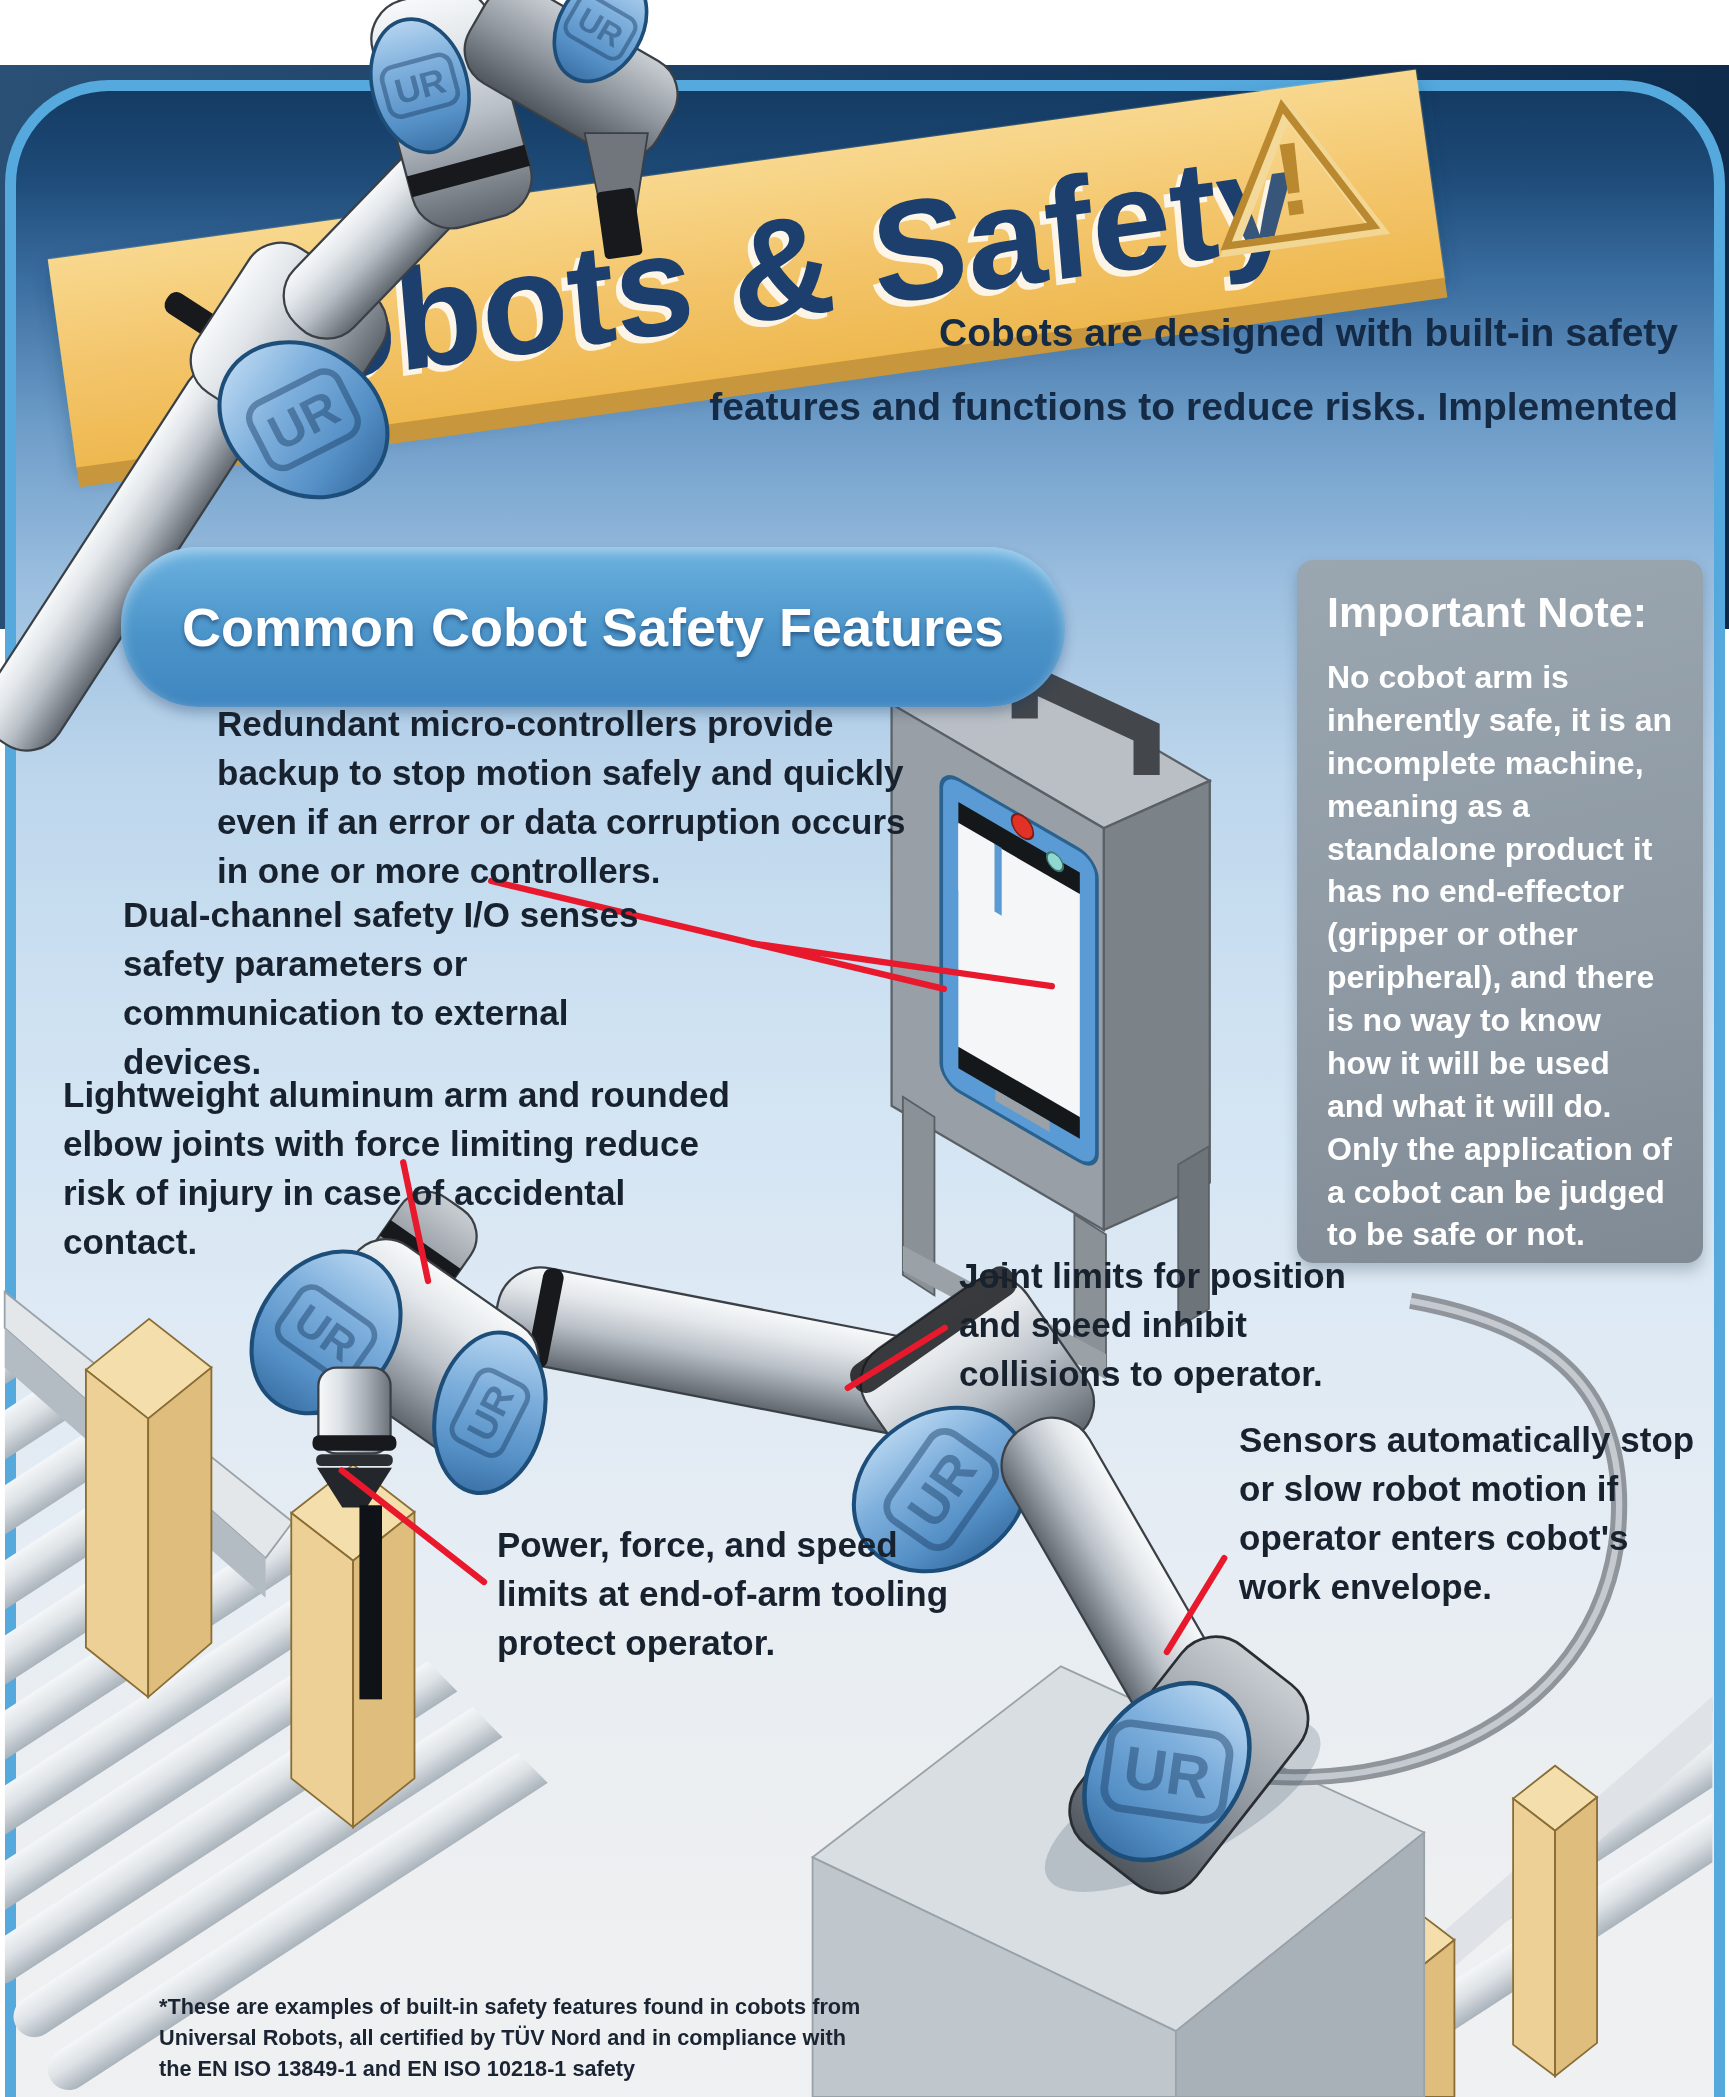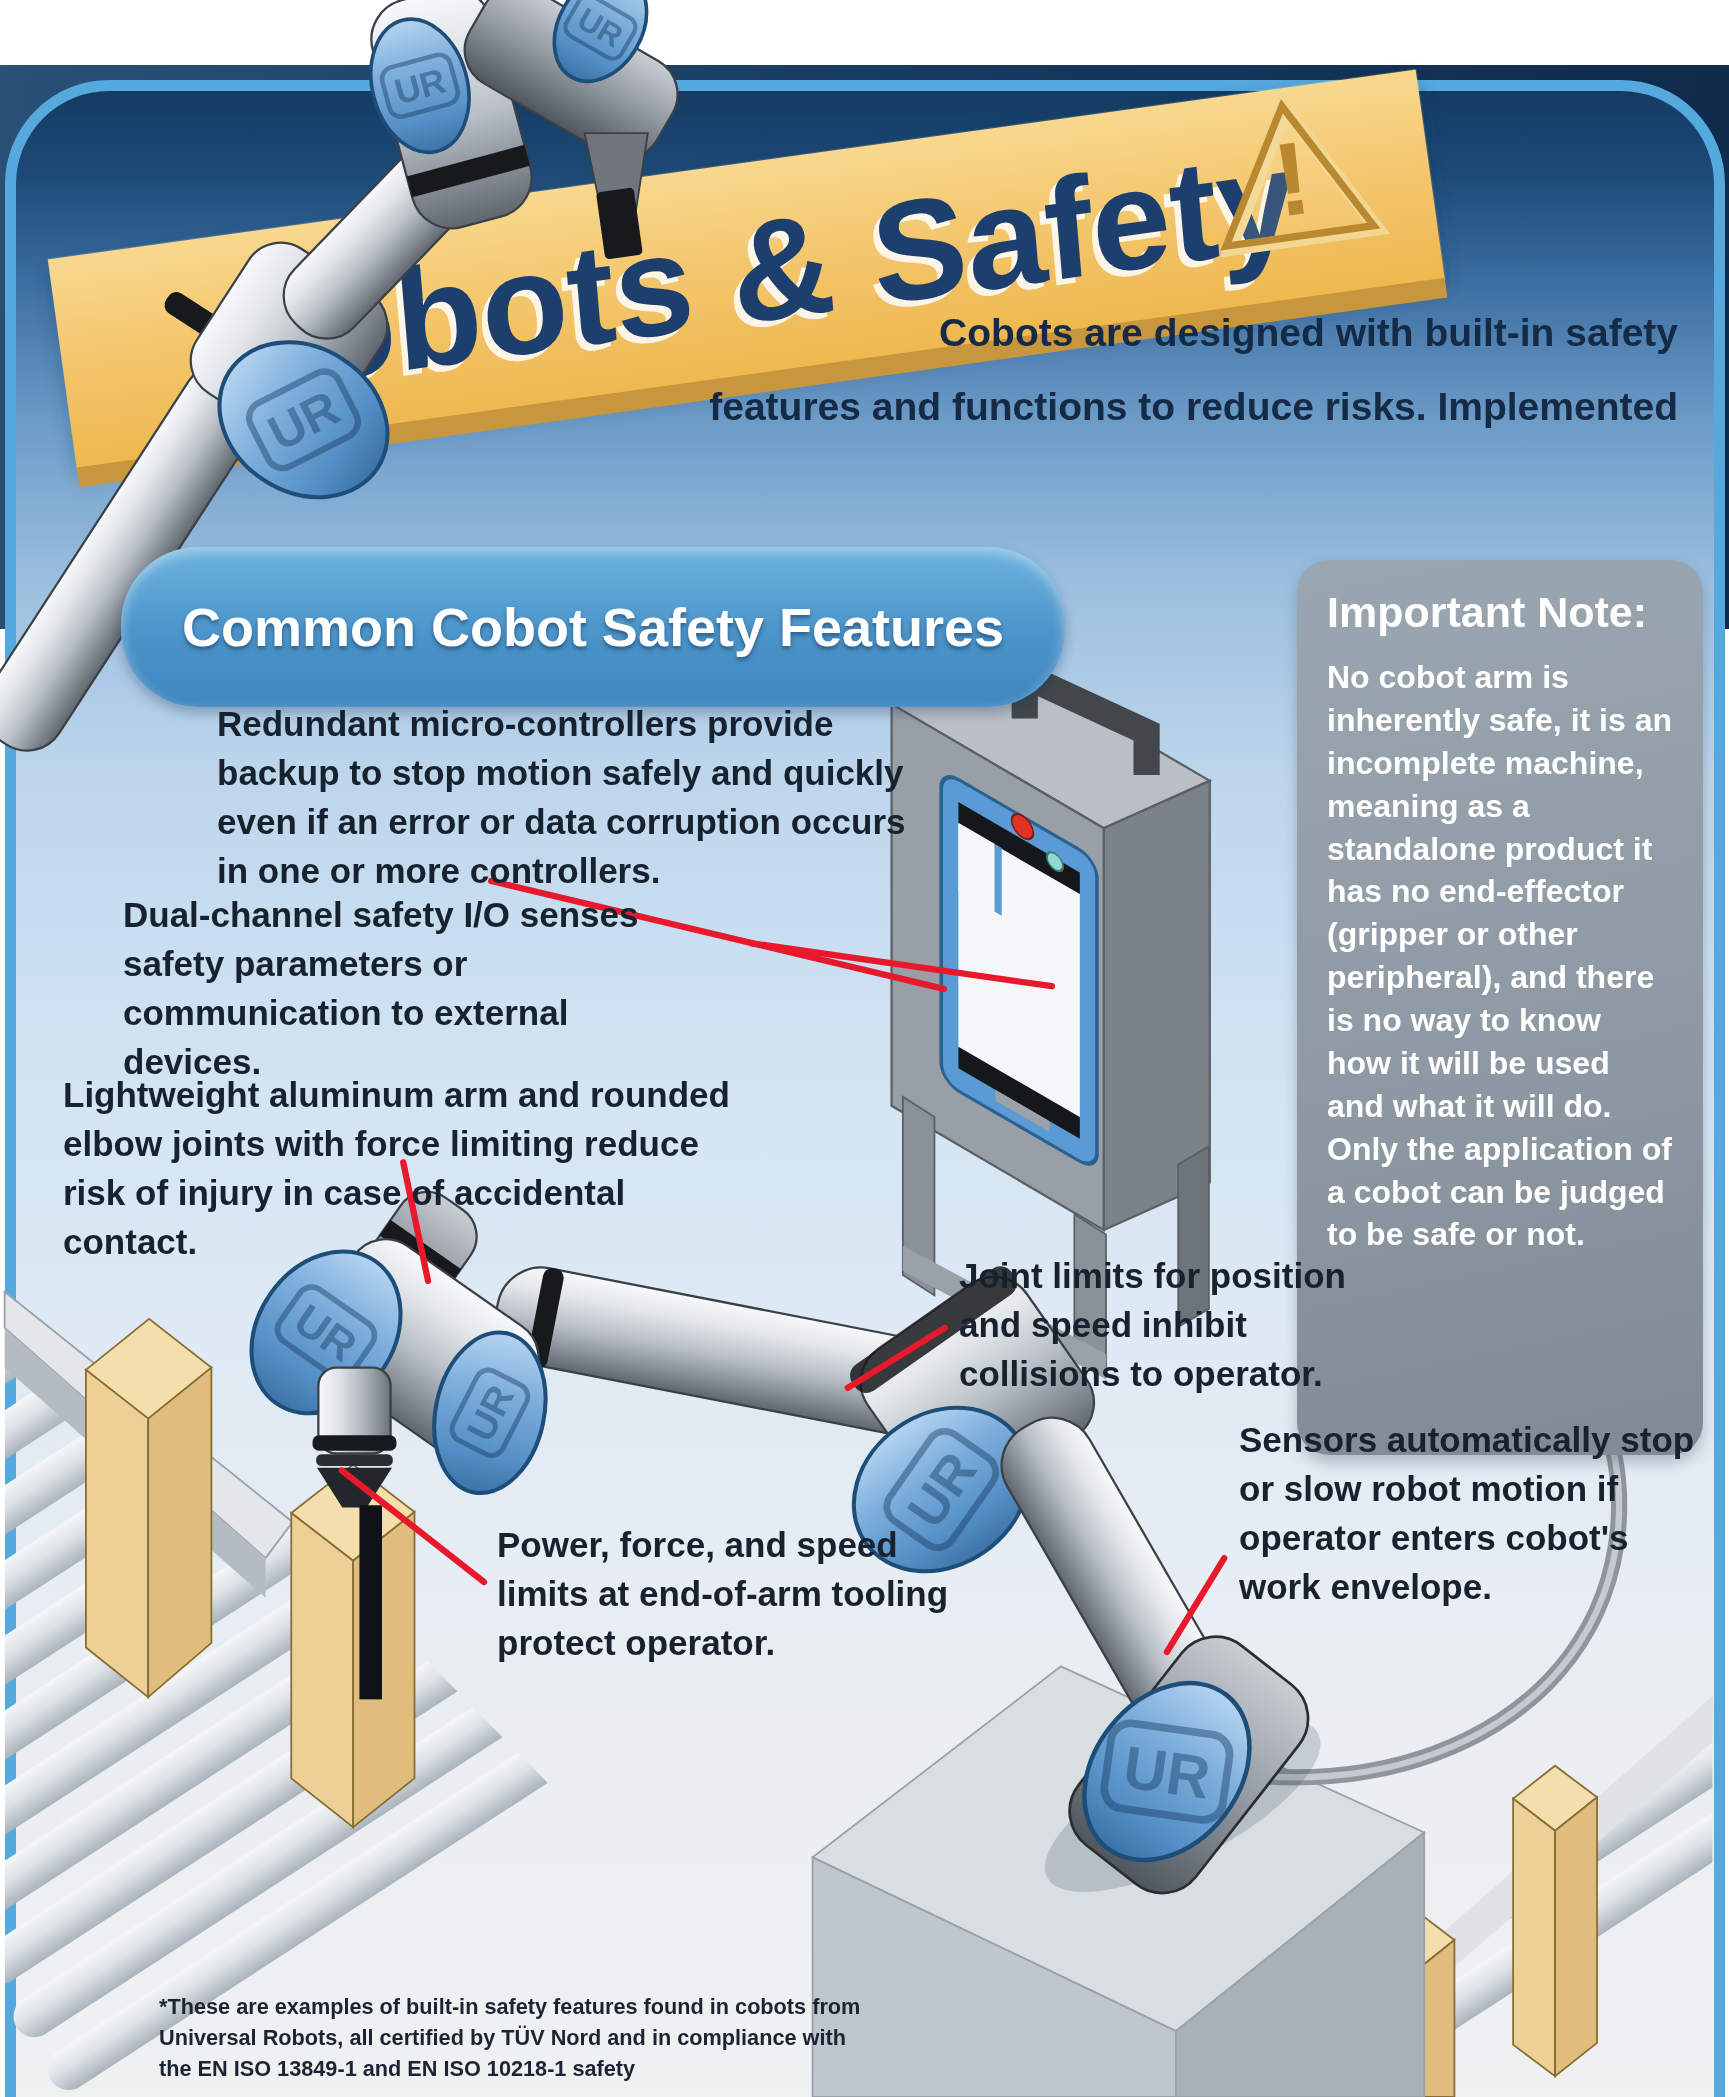--- a/index.html
+++ b/index.html
@@ -14,21 +14,21 @@
                     #edeff1 86%,#f0f1f1 100%);}
   svg.illus{position:absolute;left:0;top:0;width:1729px;height:2097px;}
   .intro{position:absolute;right:51px;top:296px;width:1490px;text-align:right;
          font-weight:700;font-size:39px;line-height:1.9;color:#152a45;}
   .pill{position:absolute;left:121px;top:547px;width:944px;height:160px;border-radius:77px;
         background:linear-gradient(180deg,#6cb2e0 0%,#4b94c9 55%,#3f86c0 100%);
         box-shadow:inset 0 4.5px 12.6px rgba(255,255,255,.45), 0 6.3px 11.7px rgba(20,50,90,.30);
         display:flex;align-items:center;justify-content:center;}
   .pill-label{color:#ffffff;font-weight:700;font-size:54px;
         text-shadow:0 3.2px 4.5px rgba(16,48,88,.55);}
-  .note{position:absolute;left:1297px;top:560px;width:406px;height:895px;border-radius:32px;
+  .note{position:absolute;left:1297px;top:560px;width:406px;height:703px;border-radius:16px;
         background:linear-gradient(168deg,#9aa6b0 0%,#8e99a3 55%,#7f8a94 100%);
         box-shadow:0 7.2px 13.5px rgba(30,50,70,.25);box-sizing:border-box;padding:28px 30px;}
   .note-h{color:#ffffff;font-weight:700;font-size:43px;margin:0 0 19px 0;}
   .note-b{color:#ffffff;font-weight:700;font-size:32px;line-height:1.34;}
   .callout{position:absolute;font-weight:700;font-size:35px;line-height:1.40;color:#18222f;}
   .c1{left:217px;top:699px;width:713px;}
   .c2{left:123px;top:890px;width:582px;}
   .c3{left:63px;top:1050px;width:677px;margin-top:20px;}
   .c4{left:959px;top:1251px;width:456px;}
   .c5{left:1239px;top:1415px;width:479px;}

